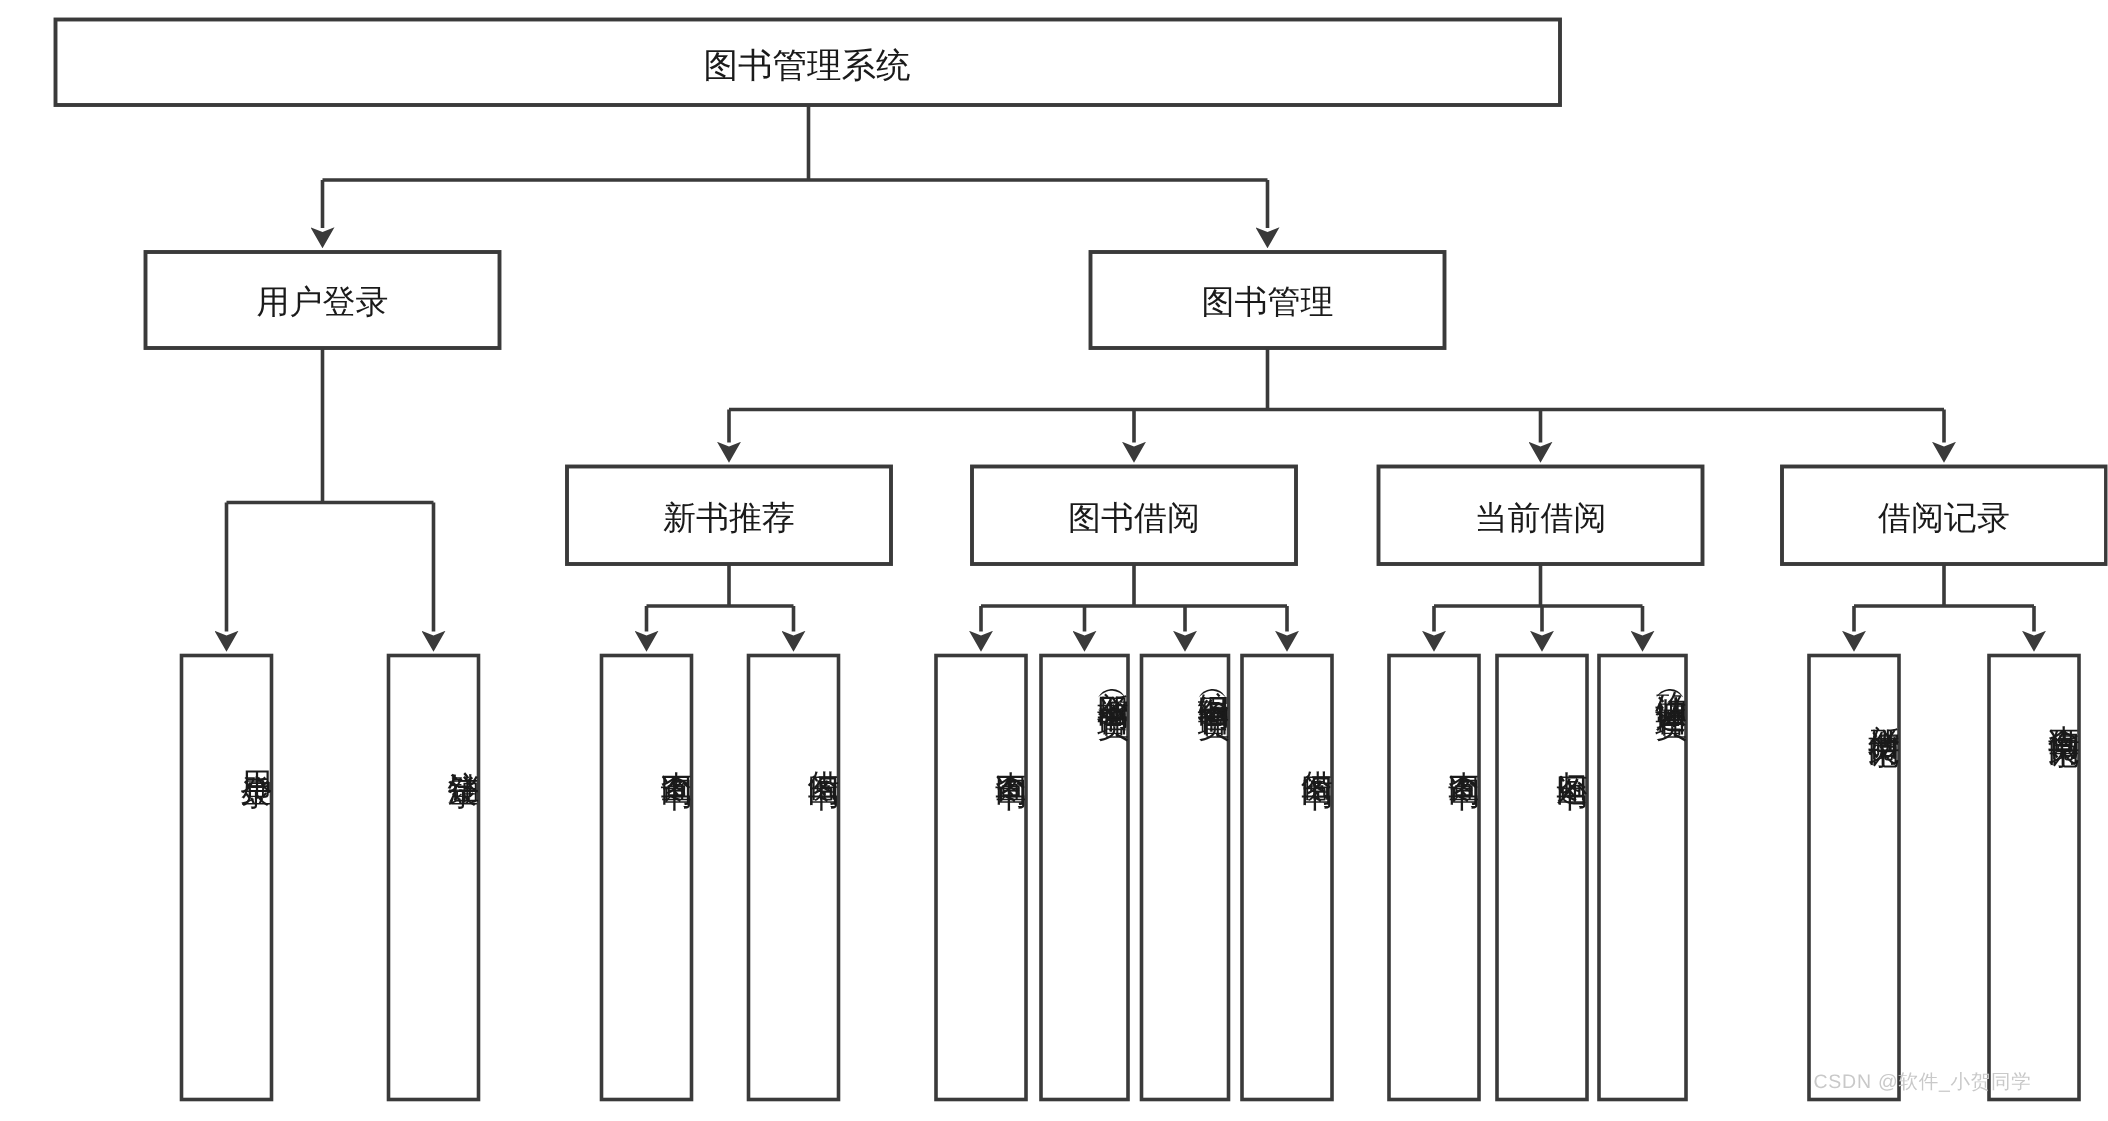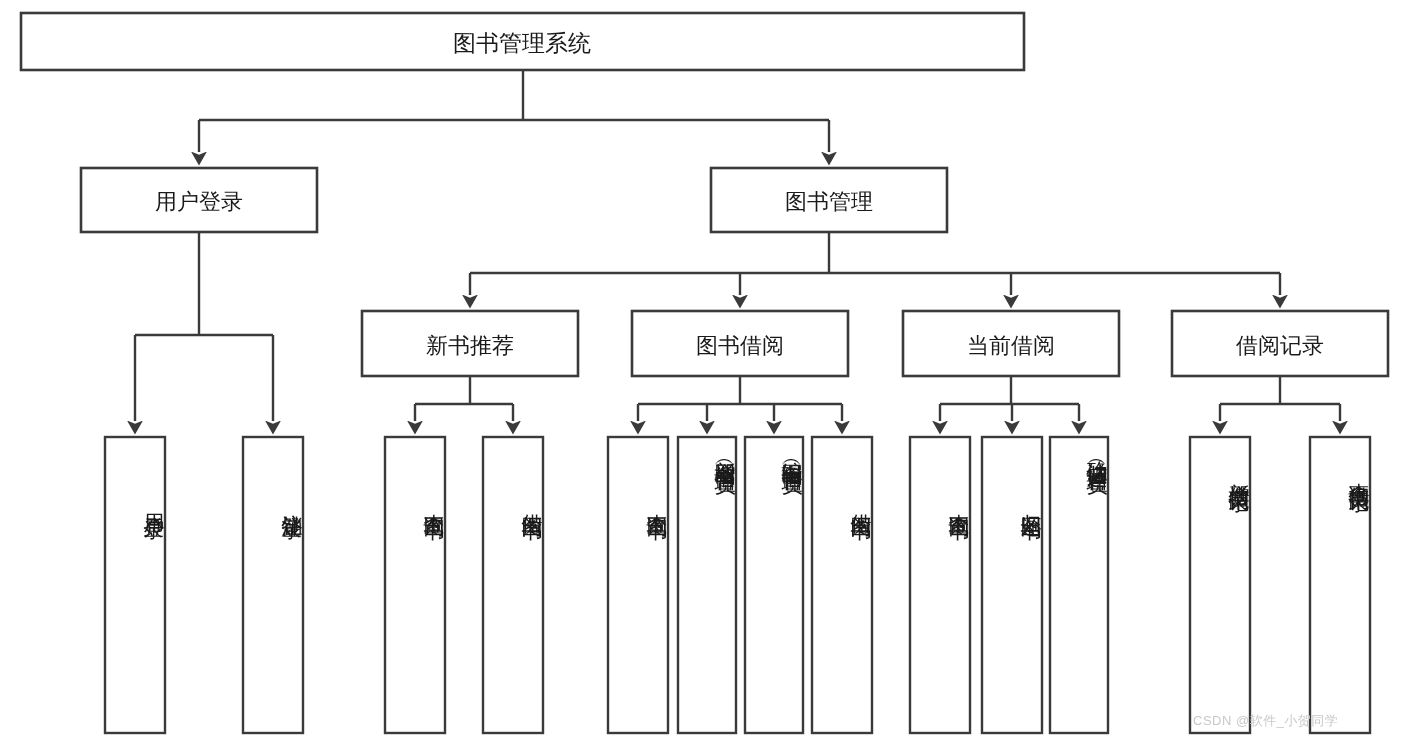--- a/index.html
+++ b/index.html
@@ -9,21 +9,21 @@
   }
   body {
     width: 1405px;
     height: 747px;
     font-family: "Liberation Sans", "DejaVu Sans", sans-serif;
     overflow: hidden;
     position: relative;
   }
   #diagram-root {
     position: absolute;
-    left: 0;
+    left: 16px;
     top: 0;
     width: 1137px;
     height: 747px;
     text-decoration: underline;
   }
   svg.flow {
     display: block;
     width: 1405px;
     height: 747px;
   }

